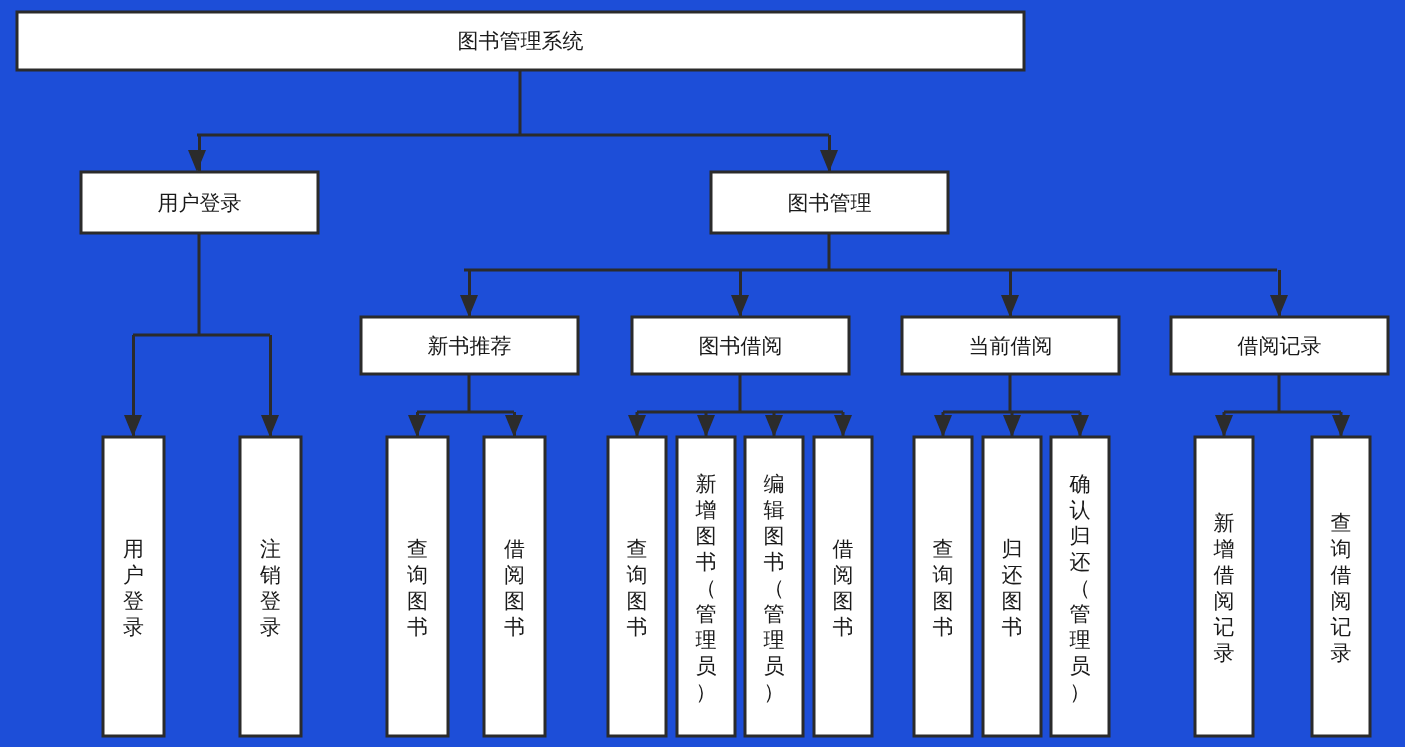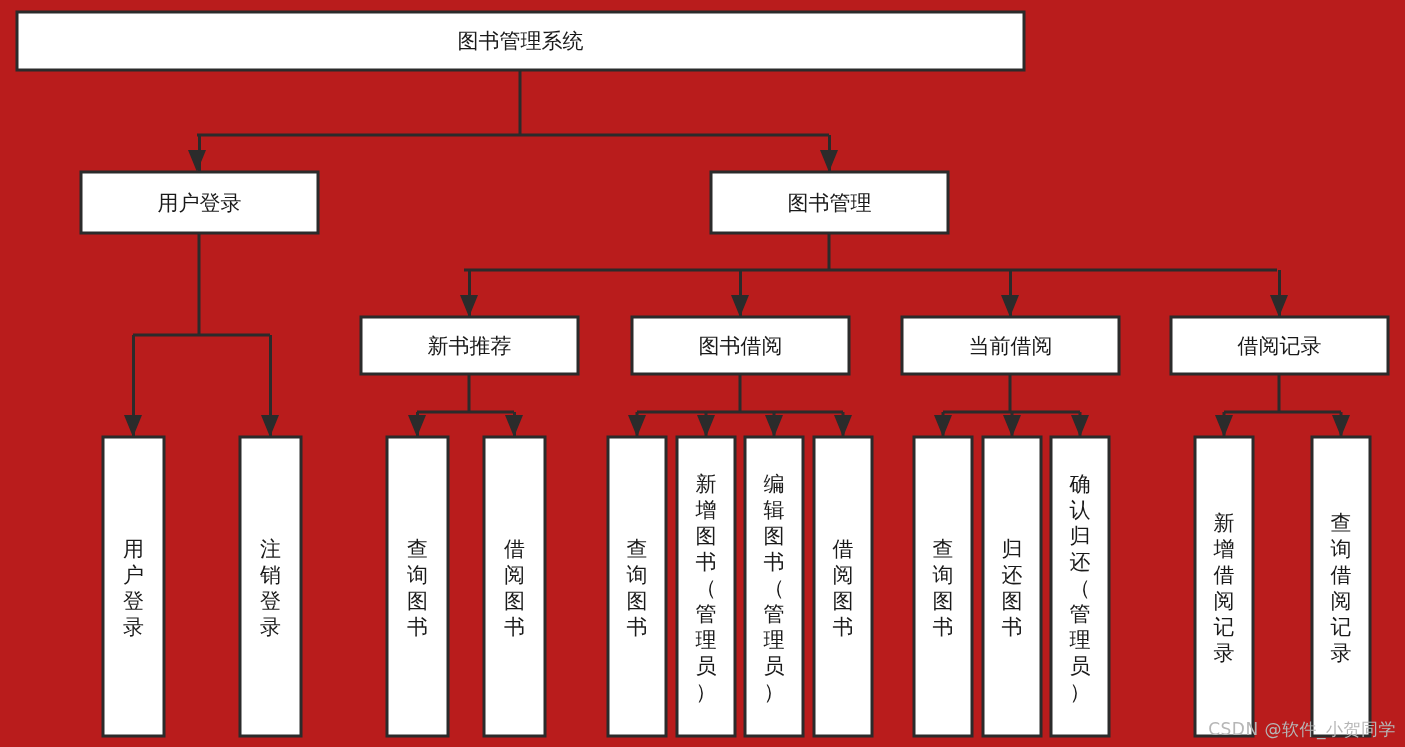--- a/index.html
+++ b/index.html
@@ -11,21 +11,21 @@
   body {
     width: 1405px;
     height: 747px;
     overflow: hidden;
     font-family: "DejaVu Sans", "Liberation Sans", sans-serif;
   }
   #diagram-root {
     position: relative;
     width: 1405px;
     height: 747px;
-    background: #b91c1c;
+    background: #1d4ed8;
   }
   svg#structure-chart {
     position: absolute;
     left: 0;
     top: 0;
     width: 1405px;
     height: 747px;
     display: block;
   }
   .node-rect {
@@ -220,14 +220,13 @@
           <rect x="1195" y="437" width="58" height="299" class="node-rect"></rect>
           <text x="1224" y="529.5" class="node-label-v"><tspan x="1224" dy="0">新</tspan><tspan x="1224" dy="26">增</tspan><tspan x="1224" dy="26">借</tspan><tspan x="1224" dy="26">阅</tspan><tspan x="1224" dy="26">记</tspan><tspan x="1224" dy="26">录</tspan></text>
         </g>
         <g>
           <rect x="1312" y="437" width="58" height="299" class="node-rect"></rect>
           <text x="1341" y="529.5" class="node-label-v"><tspan x="1341" dy="0">查</tspan><tspan x="1341" dy="26">询</tspan><tspan x="1341" dy="26">借</tspan><tspan x="1341" dy="26">阅</tspan><tspan x="1341" dy="26">记</tspan><tspan x="1341" dy="26">录</tspan></text>
         </g>
       </g>
   </svg>
 
-  <div class="watermark-text">CSDN @软件_小贺同学</div>
 </div>
 
 </body></html>

